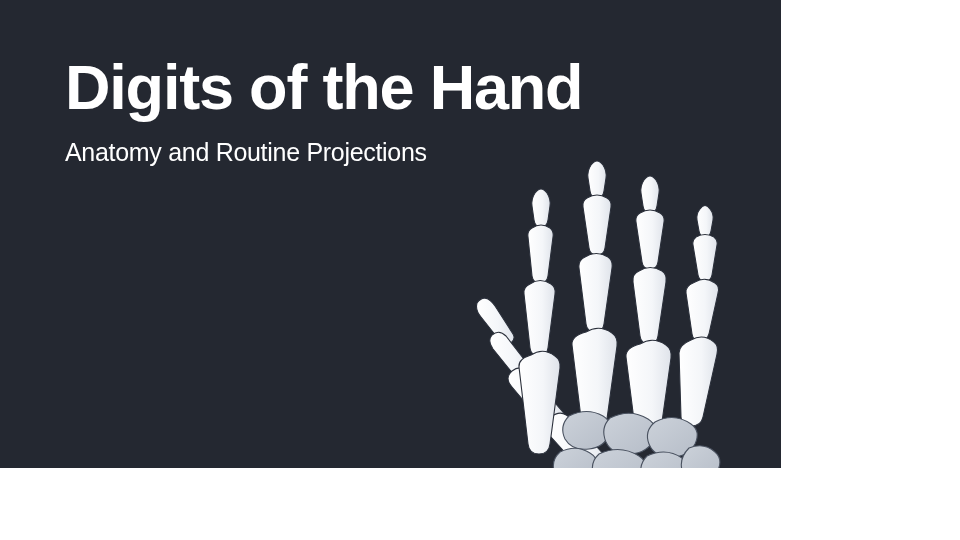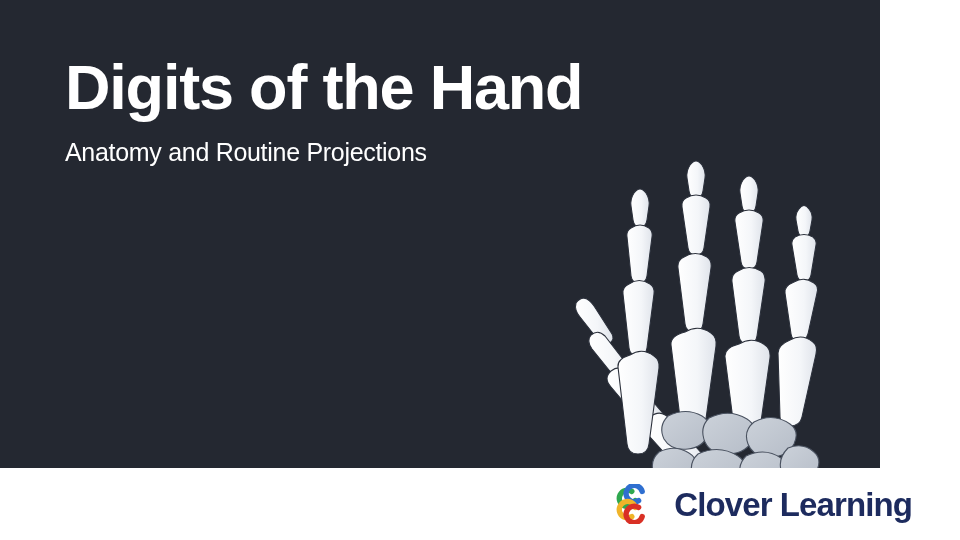--- a/index.html
+++ b/index.html
@@ -11,24 +11,25 @@
     position: relative;
     width: 960px;
     height: 540px;
     overflow: hidden;
     font-family: "Liberation Sans", sans-serif;
     background: #ffffff;
   }
   #stage {
     position: absolute;
     left: 0; top: 0;
-    width: 880px;
+    width: 773px;
     height: 468px;
     background: #242831;
     overflow: hidden;
+    padding-left: 8px;
   }
   #title {
     position: absolute;
     left: 65px;
     top: 56px;
     margin: 0;
     font-size: 63px;
     line-height: 1.0;
     font-weight: 700;
     letter-spacing: -1.2px;
@@ -154,33 +155,14 @@
         <path d="M182 296 q19 -9 35 2 q10 7 4 20 q-7 13 -23 13 q-17 0 -21 -13 q-4 -13 5 -22 z"></path>
         <path d="M224 288 q15 -6 26 4 q8 7 3 18 q-6 11 -19 11 q-14 0 -17 -11 q-3 -12 7 -22 z"></path>
         <path d="M110 328 q18 -8 34 2 q10 6 5 18 q-6 12 -22 12 q-16 0 -21 -12 q-4 -12 4 -20 z"></path>
         <path d="M155 331 q19 -8 36 3 q10 7 4 19 q-6 11 -23 11 q-17 0 -21 -12 q-4 -12 4 -21 z"></path>
         <path d="M200 328 q17 -8 31 3 q9 7 4 18 q-6 11 -21 11 q-15 0 -19 -12 q-4 -11 5 -20 z"></path>
       </g>
     </svg>
 
   </div>
 
-  <div id="footer">
-    <div id="logo">
-
-      <svg id="logo-mark" width="46" height="40" viewBox="0 0 46 40" xmlns="http://www.w3.org/2000/svg" aria-hidden="true">
-        <g fill="none" stroke-width="5.4" stroke-linecap="round">
-
-          <path stroke="#2fa84f" d="M17.8 7.4 a8.2 8.2 0 1 0 3.6 9.2"></path>
-
-          <path stroke="#2f6fd0" d="M24.6 16.6 a8.2 8.2 0 1 1 3.6 -9.2"></path>
-
-          <path stroke="#f0b429" d="M21.4 23.4 a8.2 8.2 0 1 0 -3.6 9.2"></path>
-
-          <path stroke="#d93025" d="M28.2 32.6 a8.2 8.2 0 1 1 -3.6 -9.2"></path>
-        </g>
-      </svg>
-
-      <span id="logo-wordmark">Clover Learning</span>
-    </div>
-  </div>
 
 </div>
 
 </body></html>

